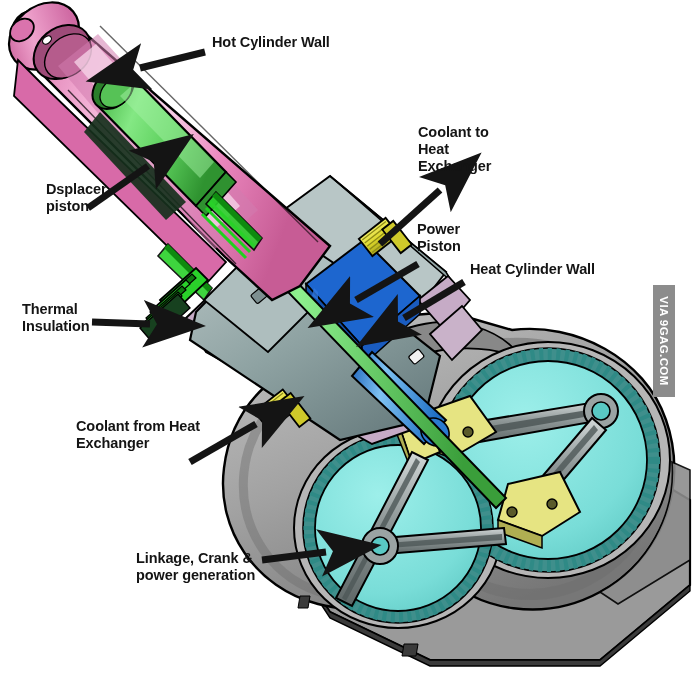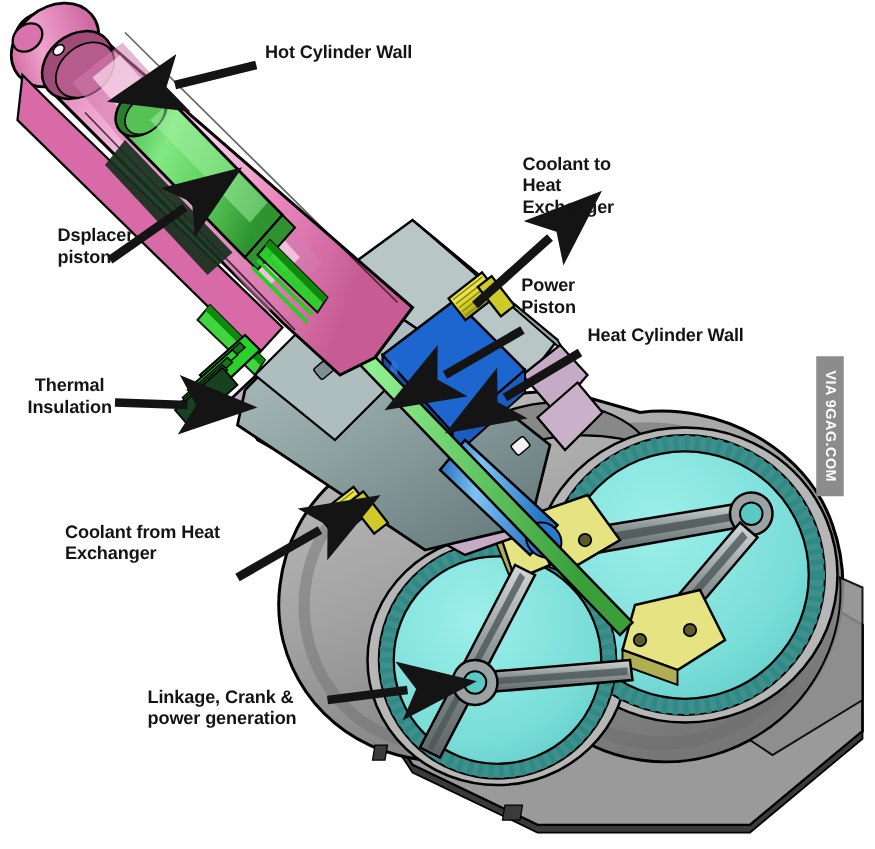--- a/index.html
+++ b/index.html
@@ -317,35 +317,35 @@
       <line x1="190" y1="462" x2="256" y2="424" marker-end="url(#ah)"></line>
       <line x1="262" y1="560" x2="326" y2="552" marker-end="url(#ah)"></line>
     </g>
   </svg>
 
   <div class="label" style="left:212px; top:34px;">Hot Cylinder Wall</div>
 
   <div class="label" style="left:18px; top:181px;margin-left:28px;">Dsplacer
 piston</div>
 
-  <div class="label" style="left:22px; top:301px;text-align:center;">Thermal
+  <div class="label" style="left:22px; top:301px;">Thermal
 Insulation</div>
 
   <div class="label" style="left:418px; top:124px;">Coolant to
 Heat
 Exchanger</div>
 
   <div class="label" style="left:417px; top:221px;">Power
 Piston</div>
 
   <div class="label" style="left:470px; top:261px;">Heat Cylinder Wall</div>
 
-  <div class="label" style="left:52px; top:418px;">Coolant from Heat
+  <div class="label" style="left:76px; top:418px;">Coolant from Heat
 Exchanger</div>
 
-  <div class="label" style="left:118px; top:550px;">Linkage, Crank &amp;
+  <div class="label" style="left:136px; top:550px;">Linkage, Crank &amp;
 power generation</div>
 
   <div id="watermark">
     <span>VIA 9GAG.COM</span>
   </div>
 
 </div>
 
 </body></html>

